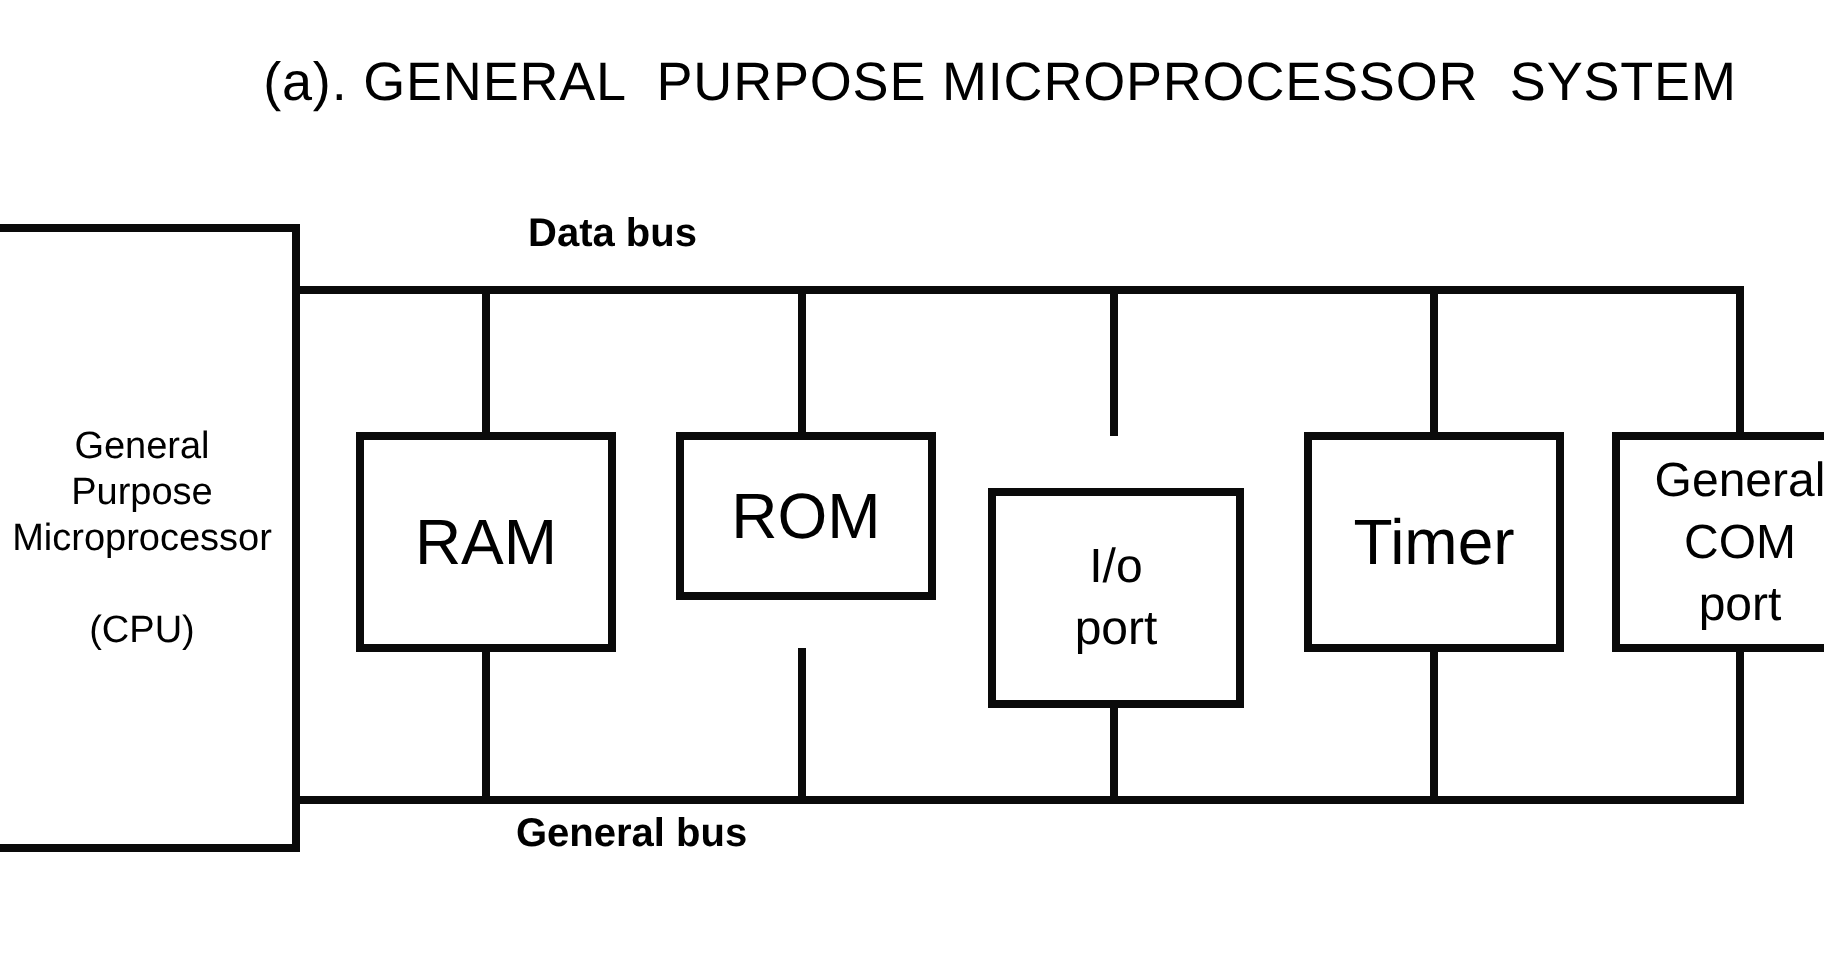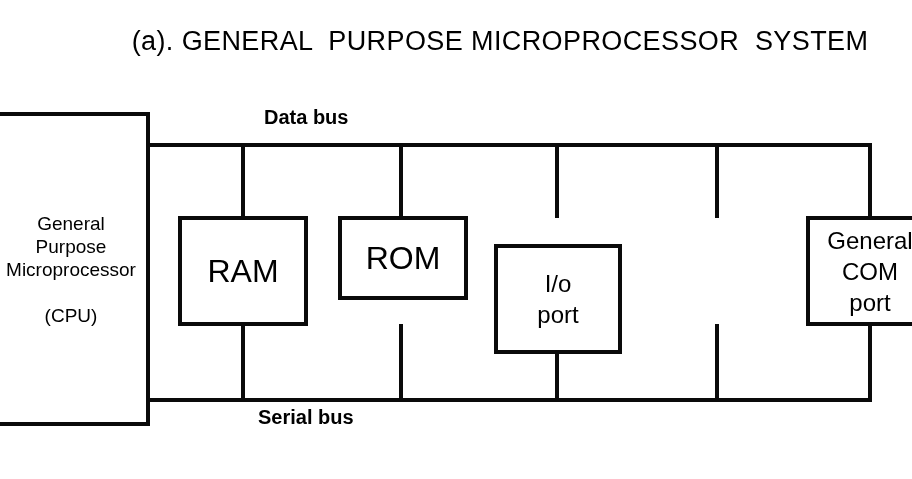--- a/index.html
+++ b/index.html
@@ -110,21 +110,21 @@
   .drop-bottom { top: 324px;  height: 78px; }
 </style>
 </head>
 <body>
 
 <div id="canvas">
 
   <div class="title">(a). GENERAL  PURPOSE MICROPROCESSOR  SYSTEM</div>
 
   <div class="bus-label" id="data-bus-label">Data bus</div>
-  <div class="bus-label" id="address-bus-label">Serial bus</div>
+  <div class="bus-label" id="address-bus-label">General bus</div>
 
   <div class="hline" id="data-bus-line"></div>
   <div class="hline" id="address-bus-line"></div>
 
   <div class="vline" id="right-bus-link"></div>
 
   <div class="vline drop drop-top" style="left:241px"></div>
   <div class="vline drop drop-top" style="left:399px"></div>
   <div class="vline drop drop-top" style="left:555px"></div>
   <div class="vline drop drop-top" style="left:715px"></div>
@@ -148,20 +148,23 @@
 
   <div class="box" id="rom-box">
     <span class="label">ROM</span>
   </div>
 
   <div class="box" id="io-box">
     <span class="label">I/o
 port</span>
   </div>
 
+  <div class="box" id="timer-box">
+    <span class="label">Timer</span>
+  </div>
 
   <div class="box" id="serial-box">
     <span class="label">General
 COM
 port</span>
   </div>
 
 </div>
 
 </body></html>

